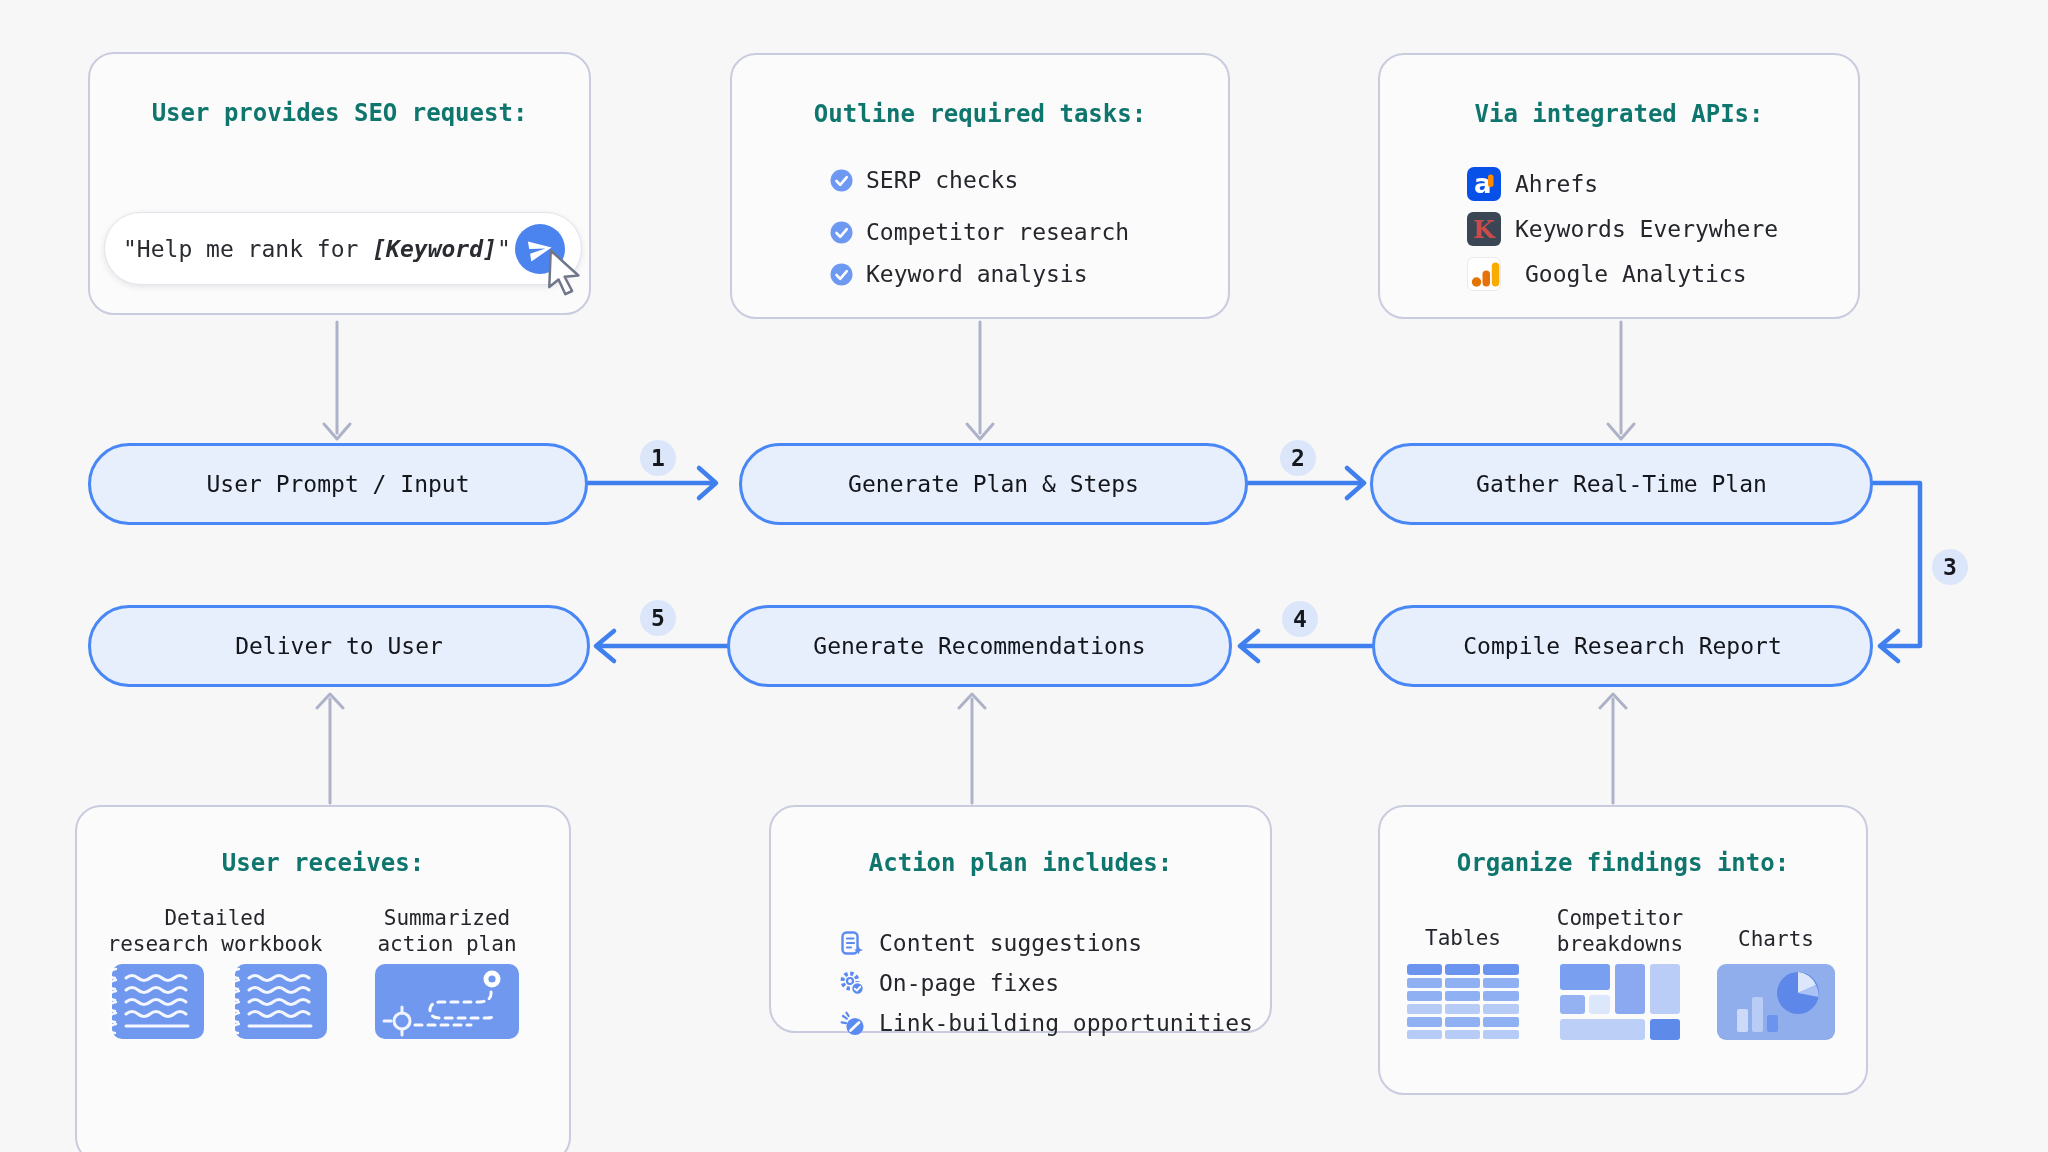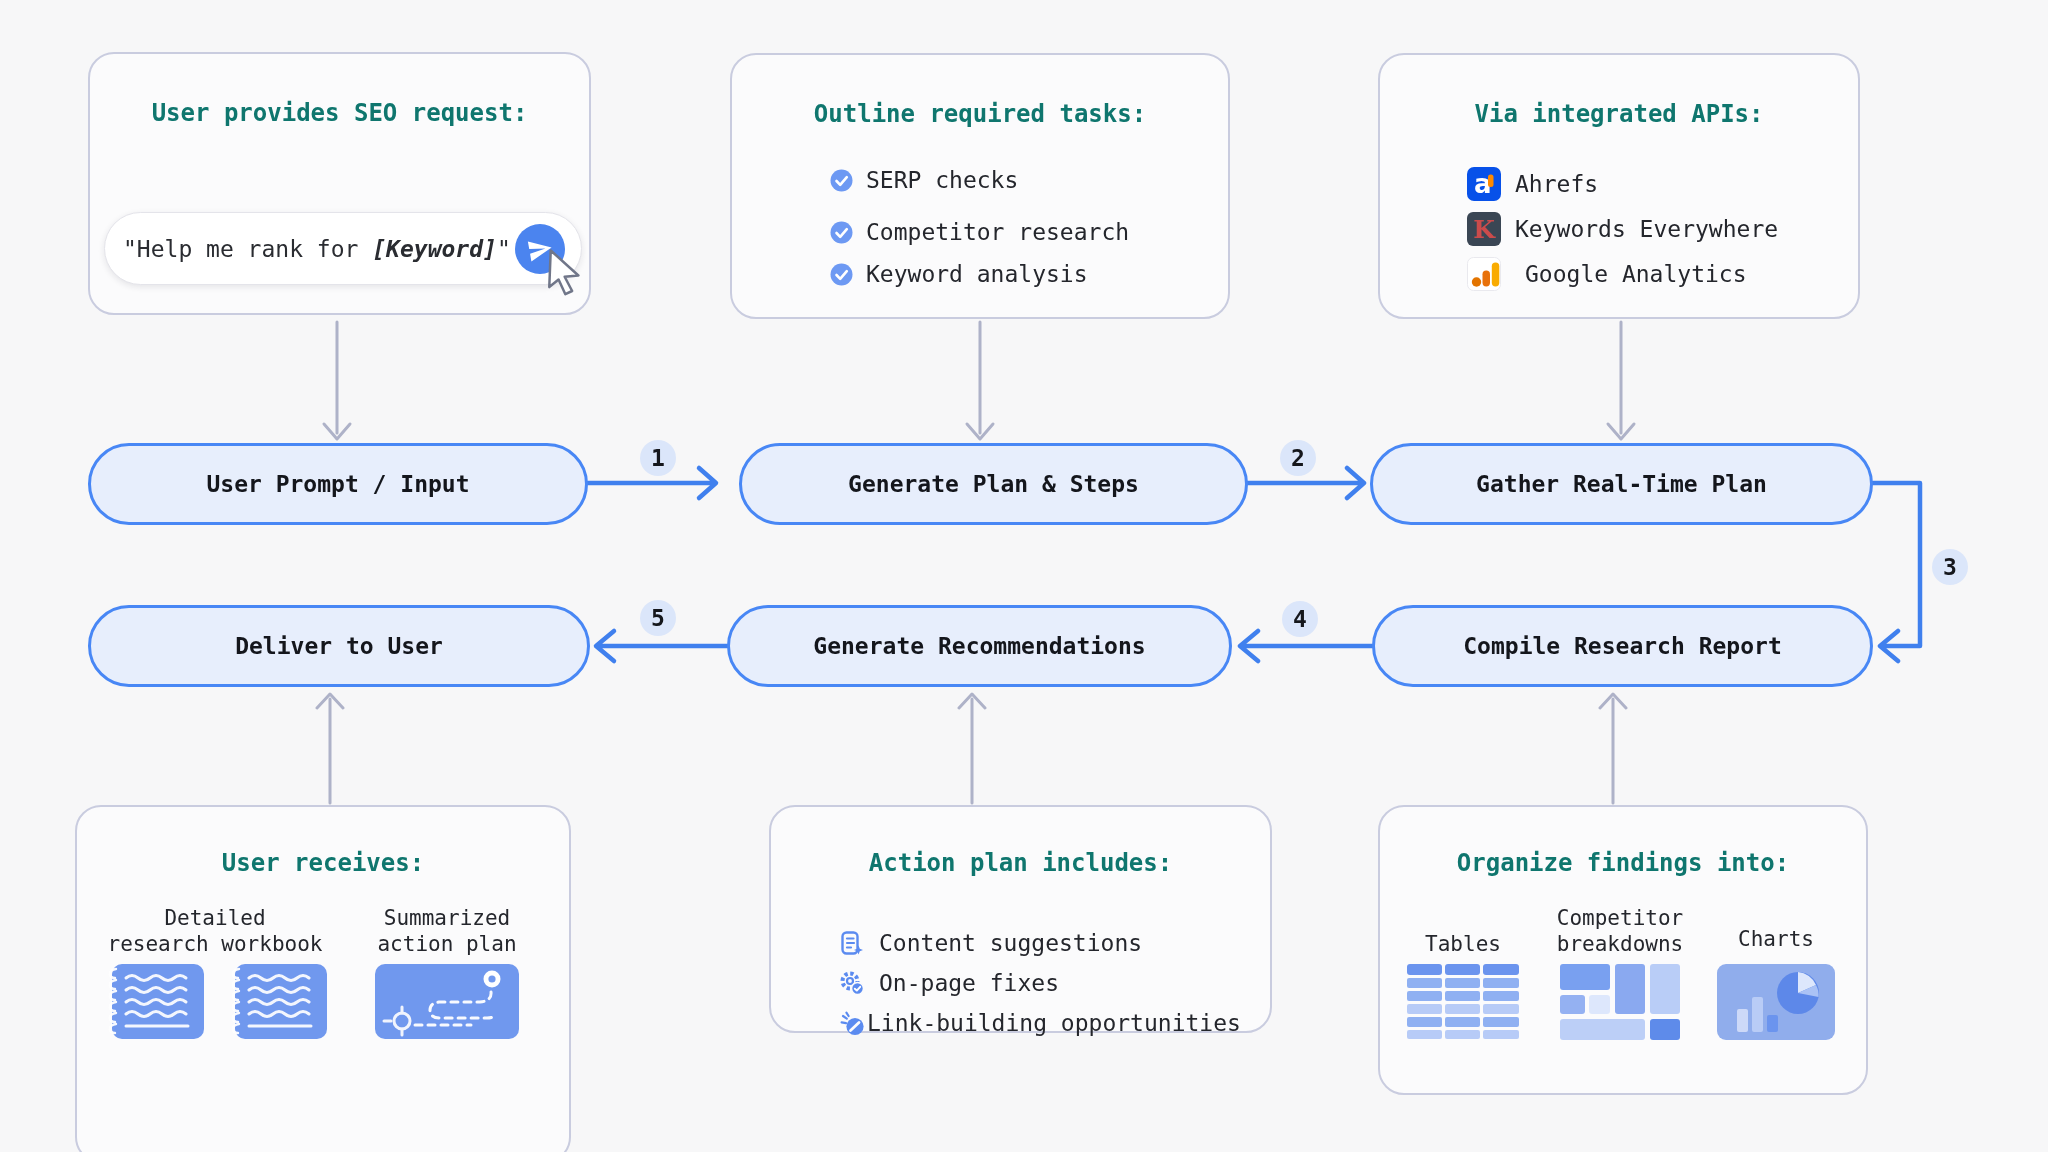--- a/index.html
+++ b/index.html
@@ -4,21 +4,21 @@
 <style>
   html,body{margin:0;padding:0;background:#f7f7f8;}
   .stage{position:relative;width:2048px;height:1152px;background:#f7f7f8;
          font-family:"DejaVu Sans Mono",monospace;overflow:hidden;color:#14161c;}
   .connectors{position:absolute;left:0;top:0;pointer-events:none;}
   .card{position:absolute;background:#fbfbfc;border:2px solid #c9ccdf;border-radius:26px;box-sizing:border-box;}
   .card-title{position:absolute;left:0;width:100%;text-align:center;margin:0;
               font-weight:bold;font-size:24px;color:#0f766e;white-space:nowrap;}
   .row{position:absolute;display:flex;align-items:center;gap:13px;font-size:23px;color:#24262c;white-space:nowrap;}
   .pill{position:absolute;background:#e7eefc;border:3px solid #4887f5;border-radius:44px;box-sizing:border-box;
-        display:flex;align-items:center;justify-content:center;font-weight:bold;font-size:23px;color:#14161c;white-space:nowrap;}
+        display:flex;align-items:center;justify-content:center;font-weight:normal;font-size:23px;color:#14161c;white-space:nowrap;}
   .badge{position:absolute;width:36px;height:36px;border-radius:50%;background:#dbe6fa;
          text-align:center;line-height:36px;font-weight:bold;font-size:23px;color:#15171c;z-index:4;}
   .chat-input{position:absolute;background:#ffffff;border:1px solid #e4e4ea;border-radius:37px;
               box-shadow:0 2px 6px rgba(25,28,45,0.10);display:flex;align-items:center;box-sizing:border-box;}
   .input-text{padding-left:18px;font-size:23px;color:#2a2c31;white-space:nowrap;}
   .kw{font-weight:bold;font-style:italic;}
   .send-btn{position:absolute;width:50px;height:50px;border-radius:50%;background:#4b84ef;border:none;
             display:flex;align-items:center;justify-content:center;padding:0;cursor:pointer;}
   .glabel{position:absolute;transform:translateX(-50%);text-align:center;font-size:21px;line-height:26px;
           color:#24262c;white-space:nowrap;}
@@ -221,37 +221,37 @@
     </div>
     <div class="row" style="left:68px;top:162px;height:28px;gap:14px">
       <svg width="26" height="26" viewBox="0 0 26 26">
         <circle cx="11" cy="11" r="7.5" fill="none" stroke="#5b8bf0" stroke-width="4" stroke-dasharray="3.3 2.59"></circle>
         <circle cx="11" cy="11" r="3" fill="none" stroke="#5b8bf0" stroke-width="2.2"></circle>
         <circle cx="18.5" cy="18.5" r="6" fill="#5b8bf0" stroke="#fbfbfc" stroke-width="1.6"></circle>
         <polyline points="15.8,18.7 17.8,20.6 21.2,16.8" fill="none" stroke="#ffffff" stroke-width="1.9" stroke-linecap="round" stroke-linejoin="round"></polyline>
       </svg>
       <span>On-page fixes</span>
     </div>
-    <div class="row" style="left:68px;top:202px;height:28px;gap:2px">
+    <div class="row" style="left:68px;top:202px;height:28px;gap:14px">
       <svg width="26" height="26" viewBox="0 0 26 26">
         <g stroke="#5b8bf0" stroke-width="2.2" stroke-linecap="round">
             <path d="M4 6 L7.8 8.6"></path>
             <path d="M2.6 12.4 L7 13.2"></path>
             <path d="M7.4 2.6 L9.6 6"></path>
           </g>
         <circle cx="16" cy="16.5" r="8.6" fill="#5b8bf0"></circle>
         <path d="M11.5 20.5 L20 12.5" stroke="#fbfbfc" stroke-width="2.8" stroke-linecap="round"></path>
       </svg>
       <span>Link-building opportunities</span>
     </div>
   </section>
 
   <section class="card" style="left:1378px;top:805px;width:490px;height:290px">
     <h3 class="card-title" style="top:42px">Organize findings into:</h3>
-    <div class="glabel" style="left:83px;top:124px">
+    <div class="glabel" style="left:83px;top:118px">
       <span class="gline">Tables</span>
       <span class="gline"></span>
     </div>
     <div class="glabel" style="left:240px;top:98px">
       <span class="gline">Competitor</span>
       <span class="gline">breakdowns</span>
     </div>
     <div class="glabel" style="left:396px;top:119px">
       <span class="gline">Charts</span>
       <span class="gline"></span>

